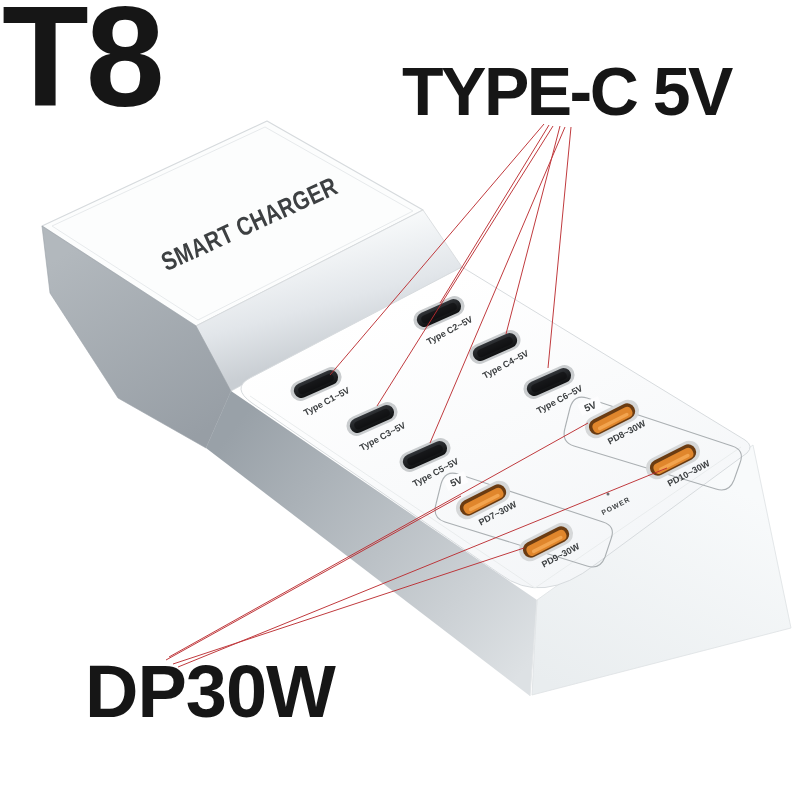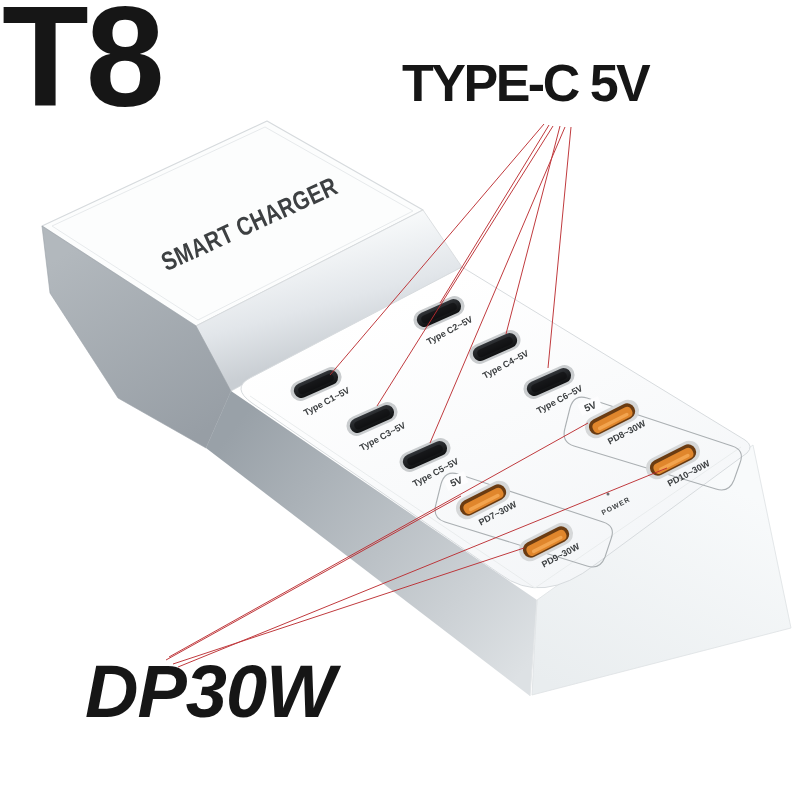--- a/index.html
+++ b/index.html
@@ -6,22 +6,22 @@
   .stage{
     position:relative;width:800px;height:800px;background:#ffffff;overflow:hidden;
     font-family:"Liberation Sans",sans-serif;
   }
   .stage svg{position:absolute;left:0;top:0;}
   .callout{
     position:absolute;color:#161616;font-weight:bold;line-height:1;
     font-family:"Liberation Sans",sans-serif;white-space:nowrap;
   }
   .callout-t8{left:2px;top:-14px;font-size:142px;letter-spacing:-3px;}
-  .callout-typec{left:402px;top:57px;font-size:52px;letter-spacing:-2.5px;}
-  .callout-dp{left:85px;top:655px;font-size:74px;letter-spacing:-1px;font-style:italic;}
+  .callout-typec{left:402px;top:57px;font-size:68px;letter-spacing:-2.5px;}
+  .callout-dp{left:85px;top:655px;font-size:74px;letter-spacing:-1px;}
   .svg-label{font-family:"Liberation Sans",sans-serif;font-weight:bold;fill:#3d4042;}
 </style>
 </head>
 <body>
 
 <div class="stage">
 
   <svg width="800" height="800" viewBox="0 0 800 800">
     <defs>
       <linearGradient id="gradSlope" gradientUnits="userSpaceOnUse" x1="320" y1="240" x2="350" y2="350">

